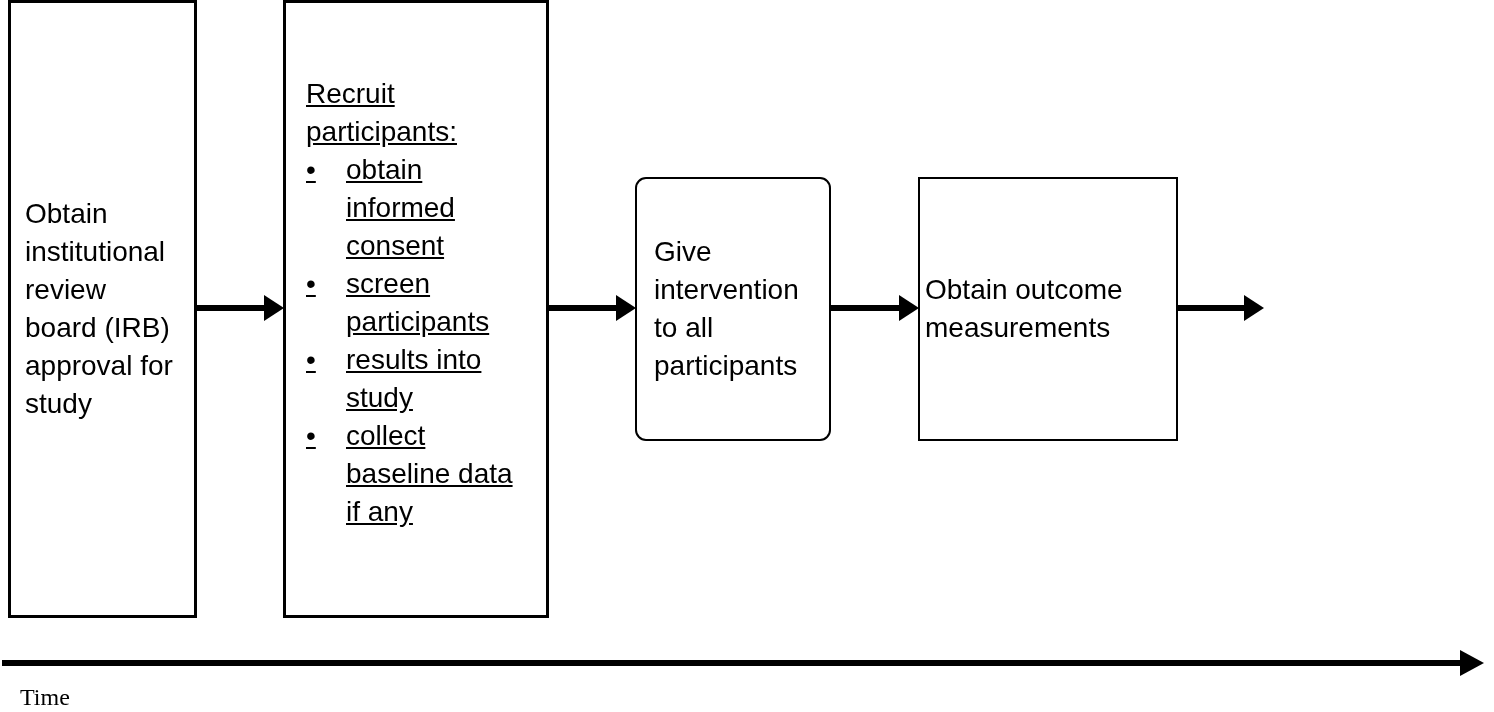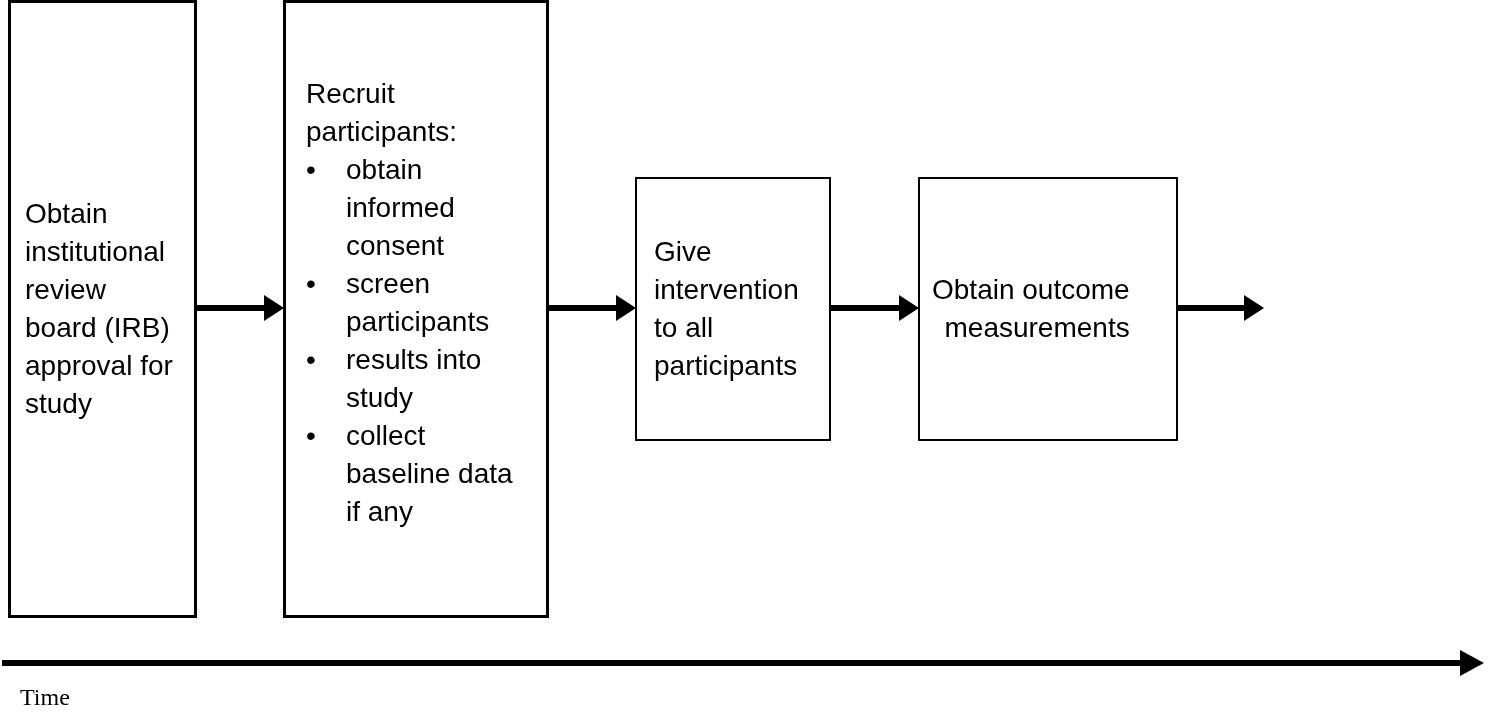--- a/index.html
+++ b/index.html
@@ -21,23 +21,23 @@
     background: var(--bg);
     border: 3px solid var(--ink);
     display: flex;
   }
   .box .label {
     font-size: 28px;
     line-height: 38px;
     white-space: pre-line;
   }
   .box-1 { left: 8px;    top: 0;     width: 189px; height: 618px; align-items: center; padding: 0 14px; }
-  .box-2 { left: 283px;  top: 0;     width: 266px; height: 618px; flex-direction: column; padding: 72px 20px 0; }
-  .box-3 { left: 635px;  top: 177px; width: 196px; height: 264px; border-width: 2px; align-items: center; padding: 0 17px; }
-  .box-4 { left: 918px;  top: 177px; width: 260px; height: 264px; border-width: 2px; align-items: center; padding: 0 12px; text-align: right; }
+  .box-2 { left: 283px;  top: 0;     width: 266px; height: 618px; flex-direction: column; padding: 72px 20px 0; text-decoration: underline; }
+  .box-3 { left: 635px;  top: 177px; width: 196px; height: 264px; border-width: 2px; align-items: center; padding: 0 17px; border-radius: 11px; }
+  .box-4 { left: 918px;  top: 177px; width: 260px; height: 264px; border-width: 2px; align-items: center; padding: 0 5px; }
   .box-5 { left: 1263px; top: 179px; width: 229px; height: 265px; border-width: 2px; align-items: center; padding: 0 18px; }
 
   
   .bullets { list-style: none; margin: 0; padding: 0; }
   .bullet-item { display: flex; }
   .bullet-dot {
     width: 40px;
     flex: 0 0 40px;
     font-size: 28px;
     line-height: 38px;

